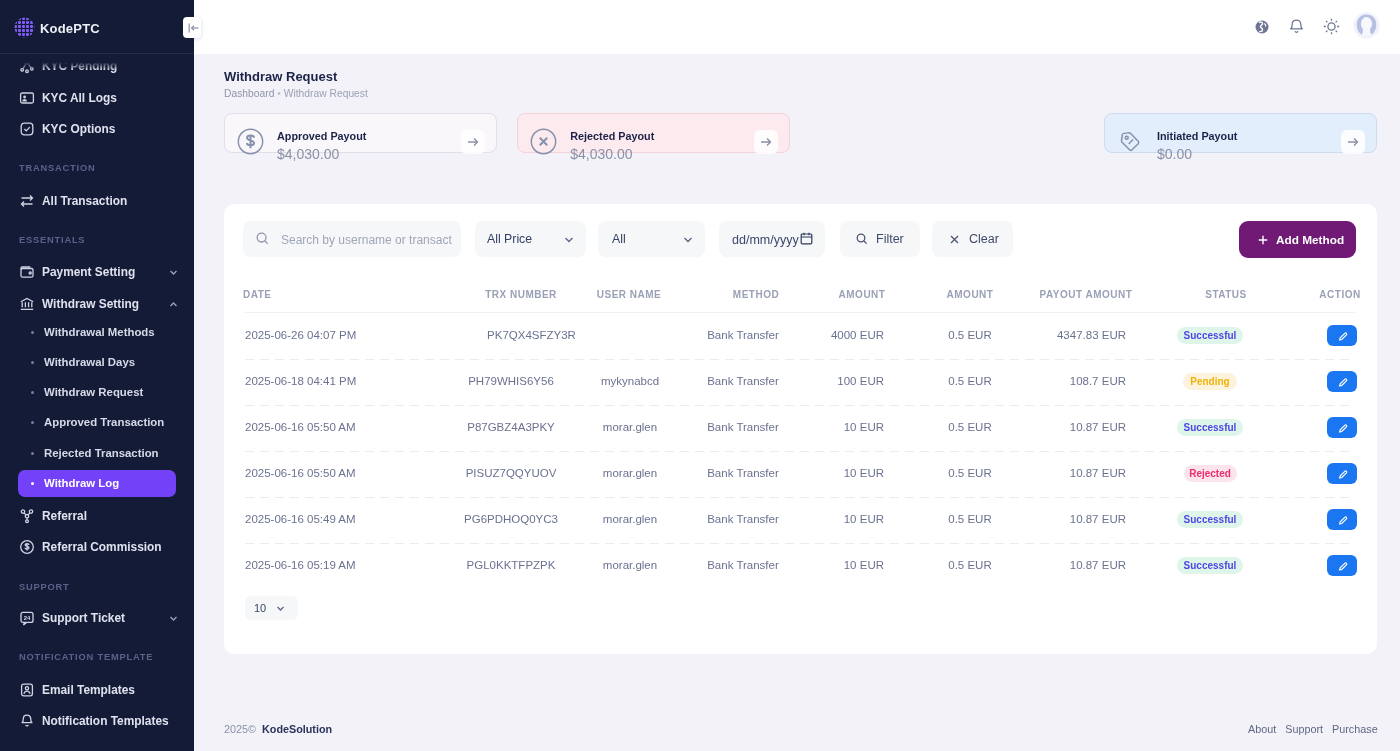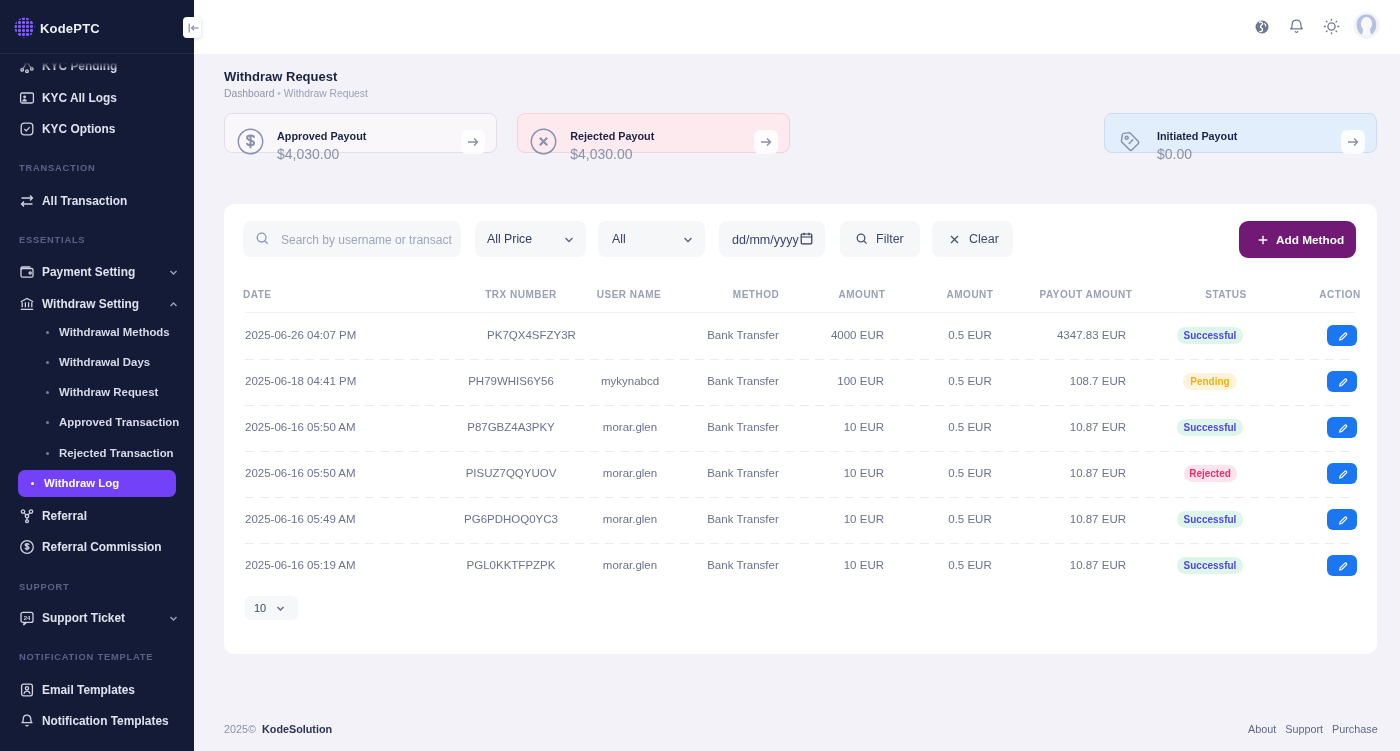--- a/index.html
+++ b/index.html
@@ -11,21 +11,21 @@
   
   #sidebar { position:absolute; left:0; top:0; width:194px; height:751px; background:#141b36; overflow:hidden; z-index:5; }
   #brand { position:absolute; left:0; top:0; width:194px; height:54px; border-bottom:1px solid rgba(120,130,170,0.18); }
   #brand .logo { position:absolute; left:14px; top:17px; }
   #brand .name { position:absolute; left:40px; top:21px; font-size:13px; font-weight:bold; color:#eef0f6; letter-spacing:0.2px; }
   .mi { position:absolute; left:0; width:194px; height:30px; }
   .mi .ic { position:absolute; left:19px; top:7px; width:16px; height:16px; }
   .mi .tx { position:absolute; left:42px; top:8px; font-size:11.9px; font-weight:bold; color:#dfe2ee; white-space:nowrap; }
   .mi .chev { position:absolute; left:167px; top:9px; width:13px; height:13px; }
   .sec { position:absolute; left:19px; font-size:9.3px; font-weight:bold; letter-spacing:0.8px; color:#5a628a; white-space:nowrap; }
-  .sub { position:absolute; left:15px; width:224px; height:30px; }
+  .sub { position:absolute; left:0; width:224px; height:30px; }
   .sub .dot { position:absolute; left:31px; top:13.5px; width:3px; height:3px; border-radius:50%; background:#767d9c; }
   .sub .tx { position:absolute; left:44px; top:8.5px; font-size:11.4px; font-weight:bold; color:#d6dae8; white-space:nowrap; }
   #active-item { position:absolute; left:18px; top:470px; width:158px; height:27px; background:#7341f7; border-radius:7px; }
   #active-item .dot { position:absolute; left:13px; top:12px; width:3.4px; height:3.4px; border-radius:50%; background:#fff; }
   #active-item .tx { position:absolute; left:26px; top:7px; font-size:11.4px; font-weight:bold; color:#fff; }
 
   
   #collapse { position:absolute; left:183px; top:17px; width:18px; height:21px; background:#fff; border-radius:4px; box-shadow:0 1px 4px rgba(40,50,90,0.18); z-index:6; }
 
   

